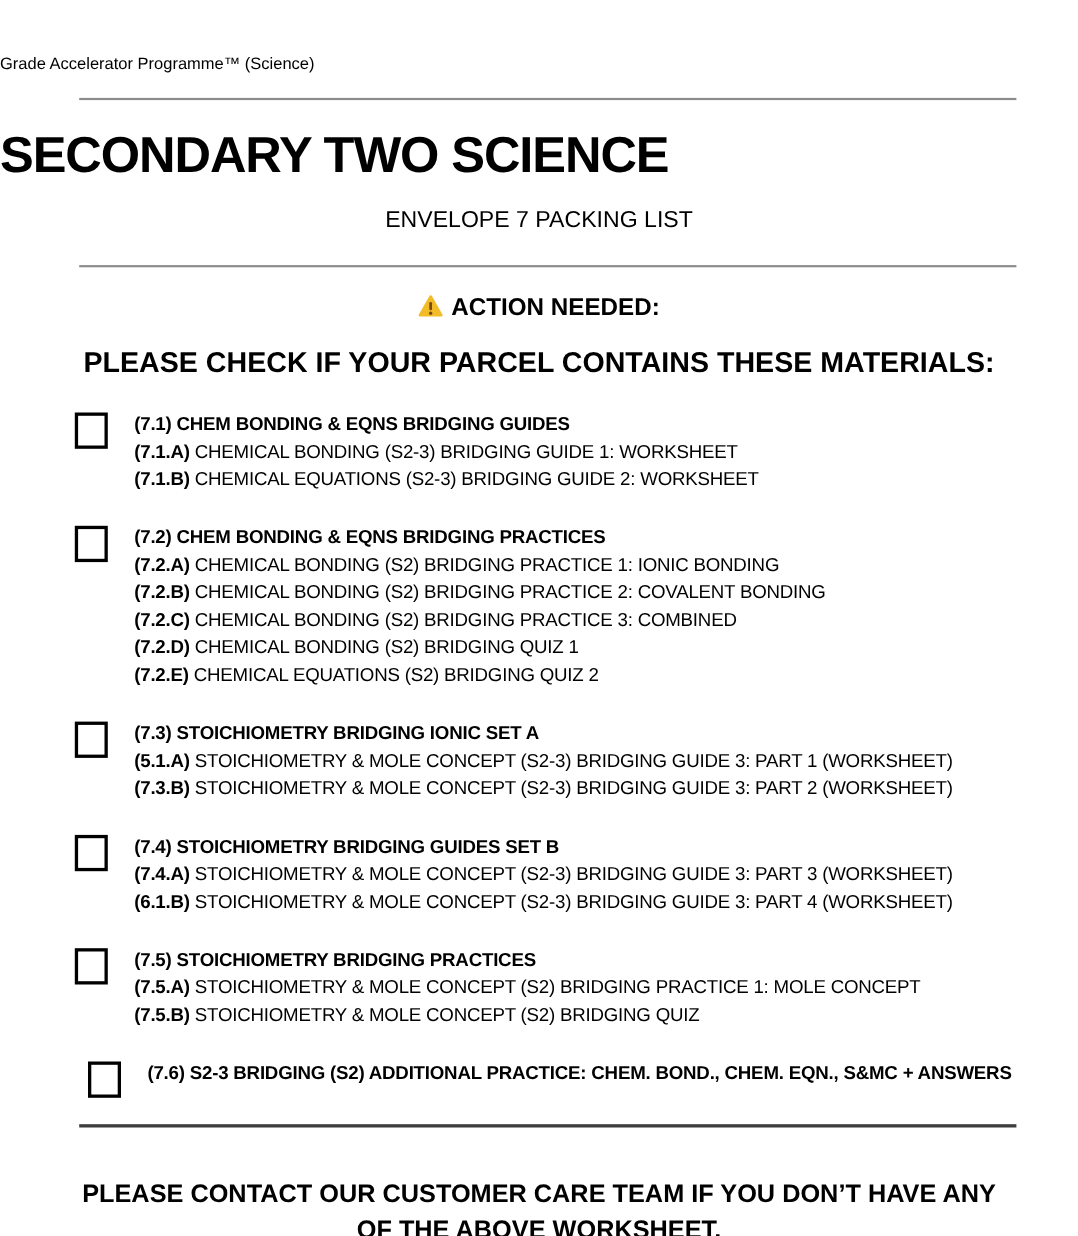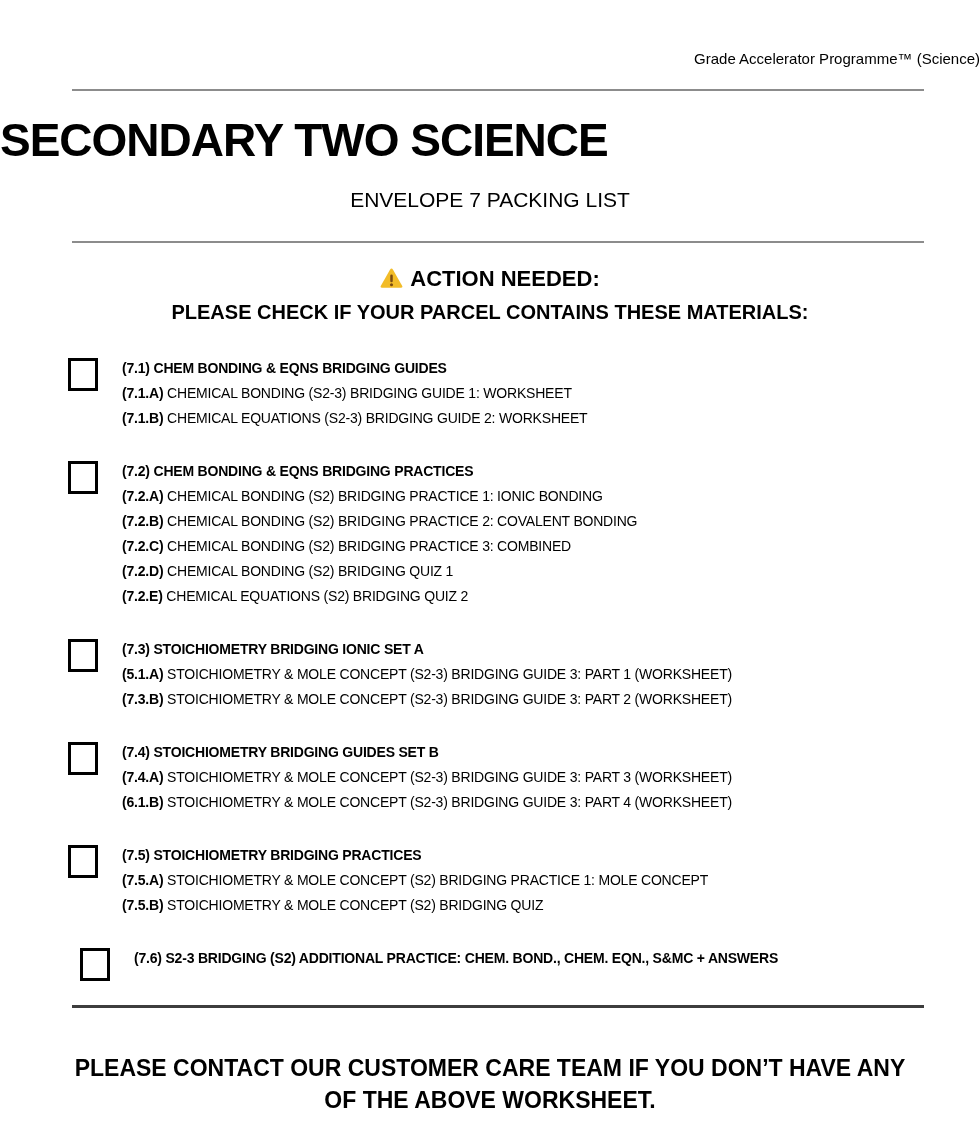--- a/index.html
+++ b/index.html
@@ -10,21 +10,21 @@
     font-family: "Liberation Sans", "DejaVu Sans", sans-serif;
     -webkit-font-smoothing: antialiased;
   }
   .page {
     width: 980px;
     min-height: 1124px;
     padding-top: 50px;
     padding-bottom: 46px;
   }
   .program-header {
-    text-align: right;
+    text-align: left;
     font-size: 15px;
     line-height: 18px;
     margin-bottom: 21px;
   }
   hr.rule {
     border: 0;
     margin: 0 56px 0 72px;
     height: 0;
   }
   hr.thin  { border-top: 2px solid #8c8c8c; }
@@ -52,23 +52,23 @@
   }
   .action-heading {
     font-size: 22px;
     line-height: 28px;
   }
   .warn-icon-svg {
     vertical-align: -3px;
     margin-right: 7px;
   }
   .action-instruction {
-    font-size: 20px;
+    font-size: 26px;
     line-height: 28px;
-    margin-top: 5px;
+    margin-top: 22px;
   }
   .checklist {
     margin: 30px 50px 0 68px;
   }
   .check-item {
     display: flex;
     align-items: flex-start;
     margin-bottom: 28px;
   }
   .check-item:last-child { margin-bottom: 24px; padding-left: 12px; }
@@ -76,21 +76,21 @@
     flex: none;
     width: 30px;
     height: 33px;
     border: 3px solid #000000;
     margin-top: 2px;
     margin-right: 24px;
     background: #ffffff;
     cursor: pointer;
   }
   .item-body {
-    font-size: 14px;
+    font-size: 17px;
     line-height: 25px;
     letter-spacing: -0.2px;
   }
   .item-header {
     font-weight: 700;
     padding-left: 49px;
     text-indent: -49px;
   }
   .prefix { font-weight: 700; }
   .sub-text { font-weight: 400; }

